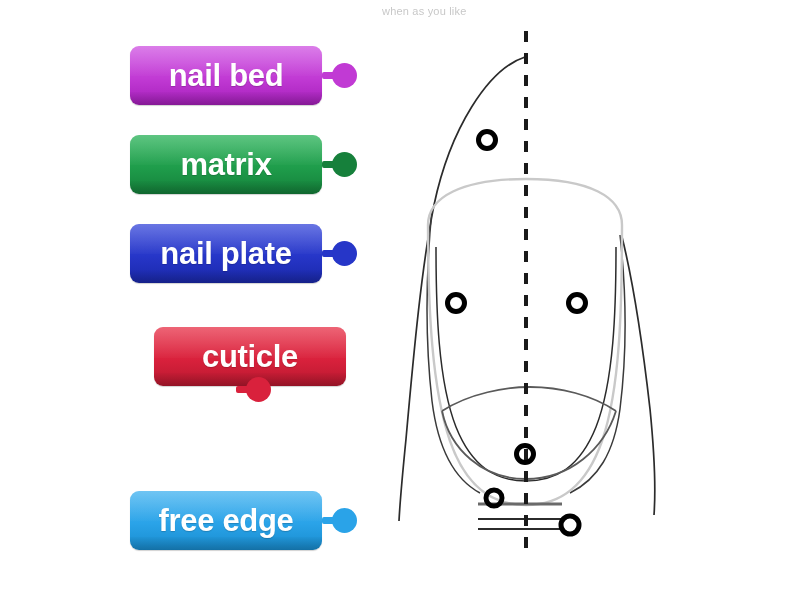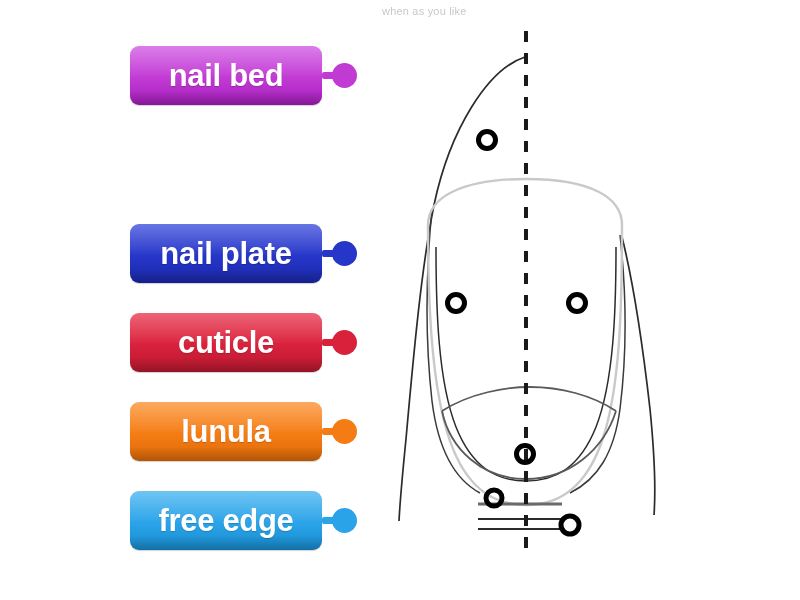--- a/index.html
+++ b/index.html
@@ -135,47 +135,47 @@
 
     <div class="label-row" style="top:44px;">
       <div class="label-pill" style="background:linear-gradient(to bottom,#d159e3 0%,#c13ad4 55%,#a61fbb 100%);">
         <span class="label-text">nail bed</span>
       </div>
       <div class="connector" style="background:#c13ad4;">
         <span class="end-dot" style="background:#c13ad4;"></span>
       </div>
     </div>
 
+    <div class="label-row" style="top:133px;">
+      <div class="label-pill" style="background:linear-gradient(to bottom,#31b55e 0%,#1f9d4b 55%,#14803a 100%);">
+        <span class="label-text">matrix</span>
+      </div>
+      <div class="connector" style="background:#16803b;">
+        <span class="end-dot" style="background:#16803b;"></span>
+      </div>
+    </div>
 
     <div class="label-row" style="top:222px;">
       <div class="label-pill" style="background:linear-gradient(to bottom,#3f4fdb 0%,#2636c8 55%,#1a28ab 100%);text-align:right;">
         <span class="label-text">nail plate</span>
       </div>
       <div class="connector" style="background:#2636c8;">
         <span class="end-dot" style="background:#2636c8;"></span>
       </div>
     </div>
 
-    <div class="label-row" style="top:311px;">
+    <div class="label-row" style="top:327px;flex-direction:column;">
       <div class="label-pill" style="background:linear-gradient(to bottom,#e8394f 0%,#d9213c 55%,#b8182f 100%);">
         <span class="label-text">cuticle</span>
       </div>
       <div class="connector" style="background:#d9213c;">
         <span class="end-dot" style="background:#d9213c;"></span>
       </div>
     </div>
 
-    <div class="label-row" style="top:400px;">
-      <div class="label-pill" style="background:linear-gradient(to bottom,#fa9233 0%,#f57c14 55%,#dd6a08 100%);">
-        <span class="label-text">lunula</span>
-      </div>
-      <div class="connector" style="background:#f57c14;">
-        <span class="end-dot" style="background:#f57c14;"></span>
-      </div>
-    </div>
 
     <div class="label-row" style="top:489px;align-items:center;">
       <div class="label-pill" style="background:linear-gradient(to bottom,#47b4f0 0%,#2aa3e8 55%,#188ccf 100%);">
         <span class="label-text">free edge</span>
       </div>
       <div class="connector" style="background:#2aa3e8;">
         <span class="end-dot" style="background:#2aa3e8;"></span>
       </div>
     </div>
 

